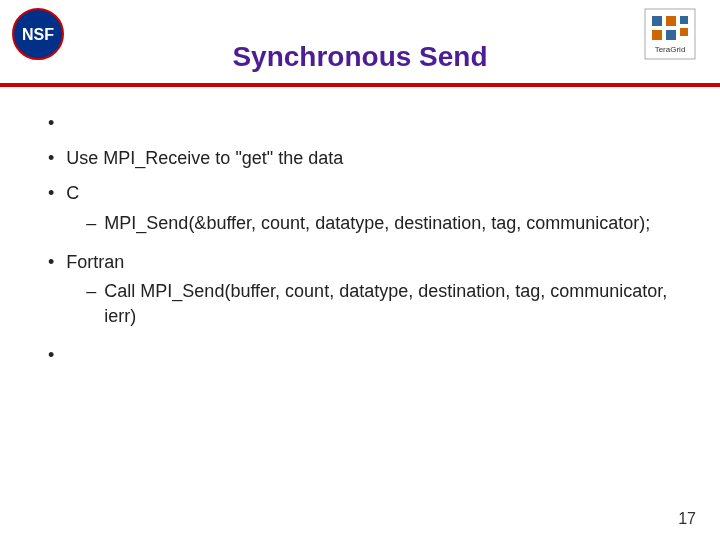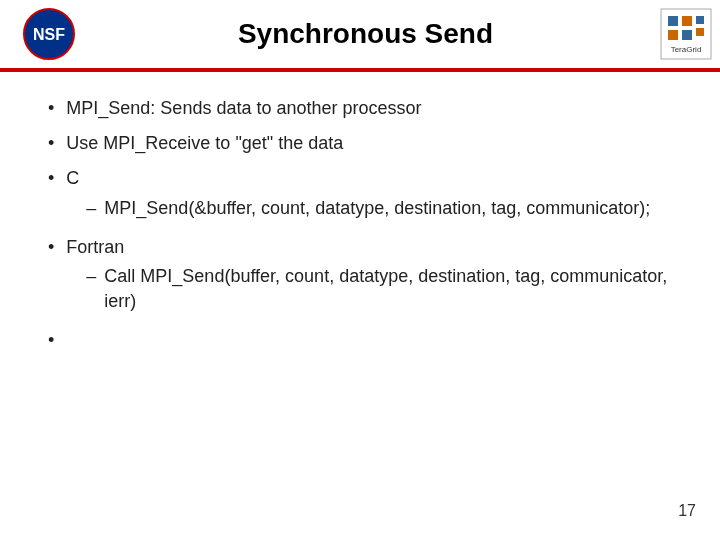--- a/index.html
+++ b/index.html
@@ -16,49 +16,48 @@
     .slide {
       width: 720px;
       height: 540px;
       background: #ffffff;
       position: relative;
     }
 
     
     .header {
       display: flex;
-      align-items: center;
+      align-items: flex-end;
       justify-content: center;
       padding: 10px 20px;
       position: relative;
-      height: 68px;
-      margin-left: 11px;
+      height: 83px;
     }
 
     .logo-nsf {
       position: absolute;
       left: 12px;
       top: 8px;
       width: 52px;
       height: 52px;
     }
 
     .logo-teragrid {
       position: absolute;
-      right: 8px;
+      right: 24px;
       top: 8px;
       width: 52px;
       height: 52px;
       text-decoration: underline;
     }
 
     .slide-title {
       font-size: 28px;
       font-weight: bold;
-      color: #000000;
+      color: #4c1d95;
       text-align: center;
     }
 
     
     .divider {
       width: 100%;
       height: 4px;
       background: #cc0000;
       margin: 0;
     }
@@ -109,21 +108,21 @@
       flex-shrink: 0;
     }
 
     .bold-item {
       font-weight: normal;
     }
 
     
     .page-number {
       position: absolute;
-      bottom: 20px;
+      bottom: 12px;
       right: 24px;
       font-size: 16px;
       color: #333333;
     }
   </style>
 </head>
 <body>
 
 <div class="slide">
 
@@ -153,21 +152,20 @@
     </div>
   </div>
 
   <div class="divider"></div>
 
   <div class="content">
     <ul class="bullet-list">
 
       <li>
         <span class="bullet">•</span>
-        <span>MPI_Send: Sends data to another processor</span>
       </li>
 
       <li>
         <span class="bullet">•</span>
         <span>Use MPI_Receive to "get" the data</span>
       </li>
 
       <li>
         <span class="bullet">•</span>
         <div>

